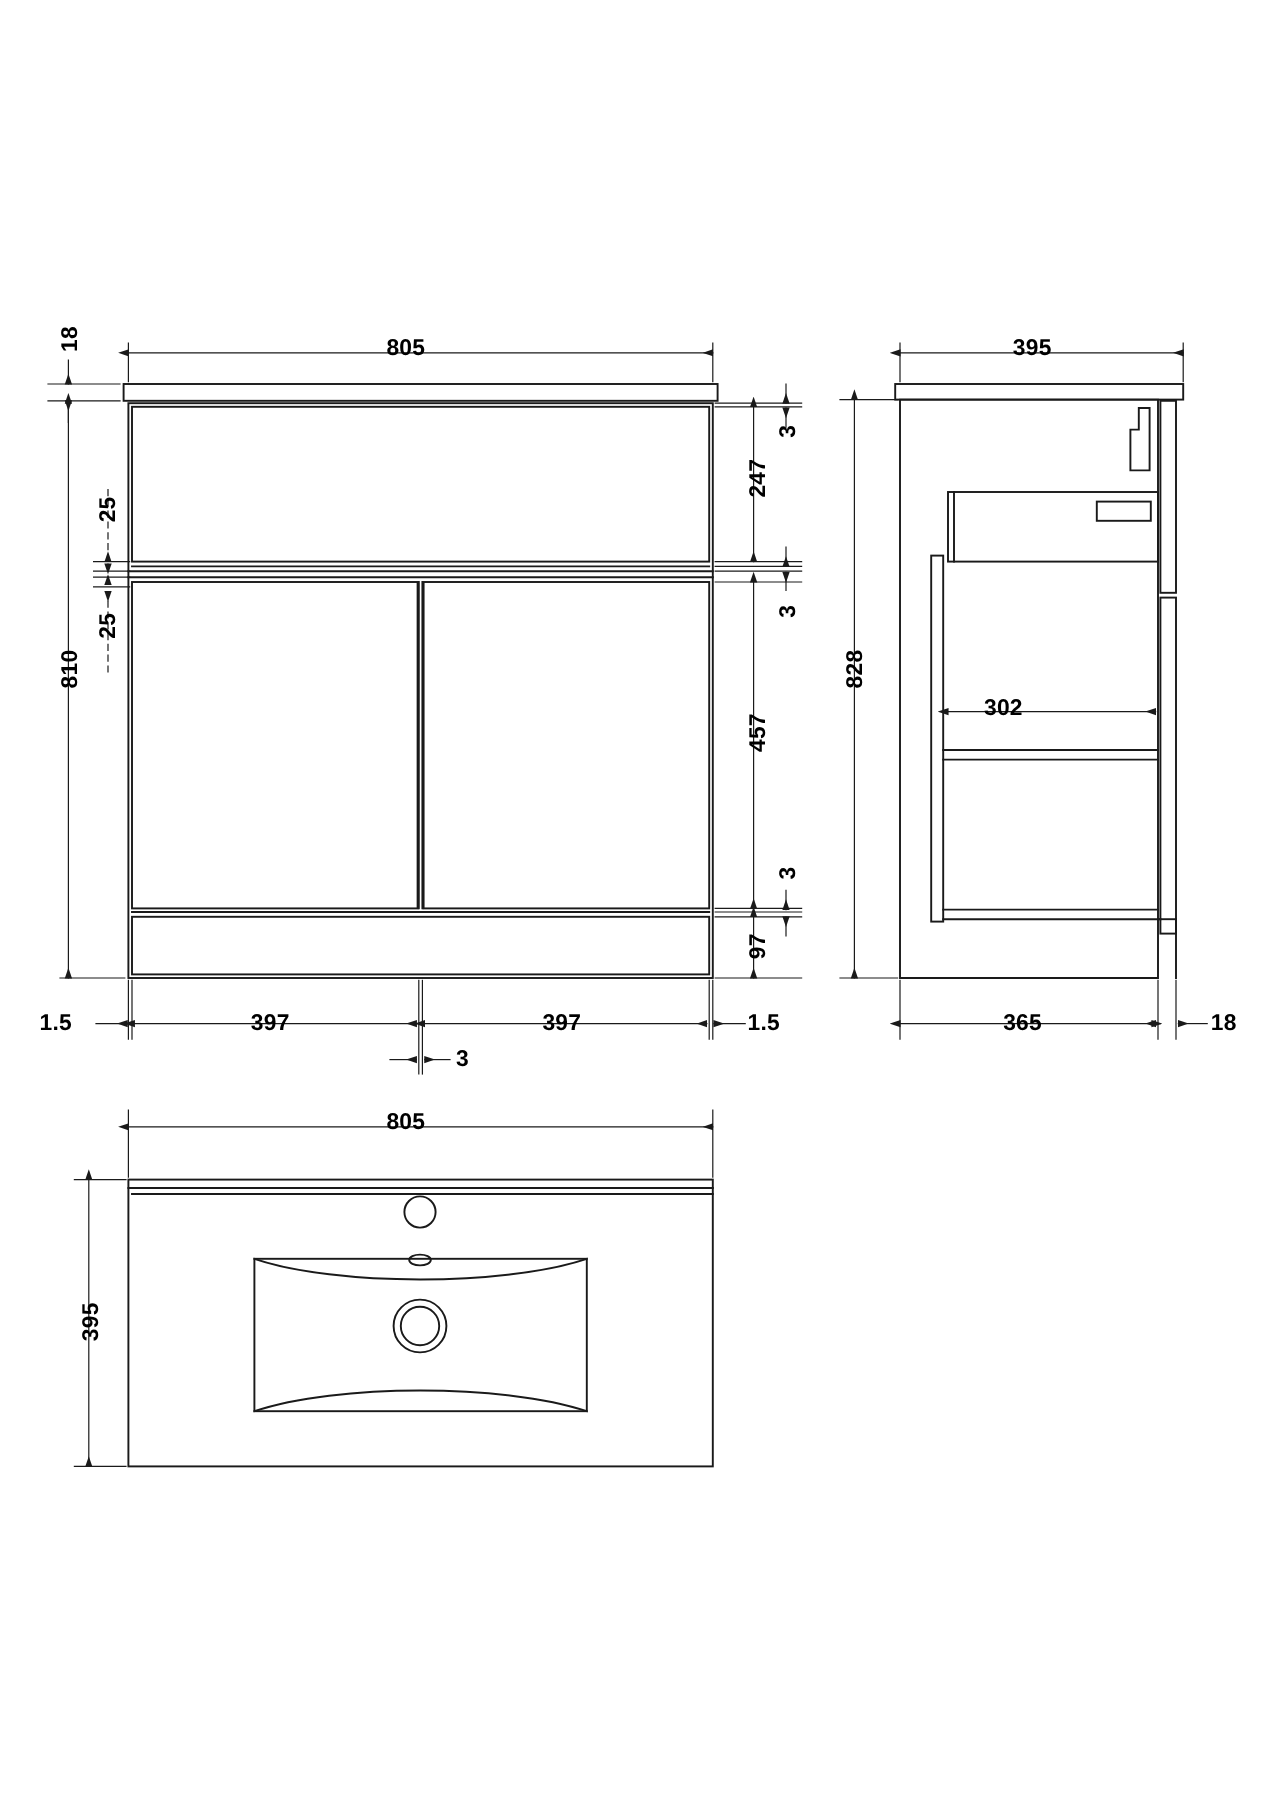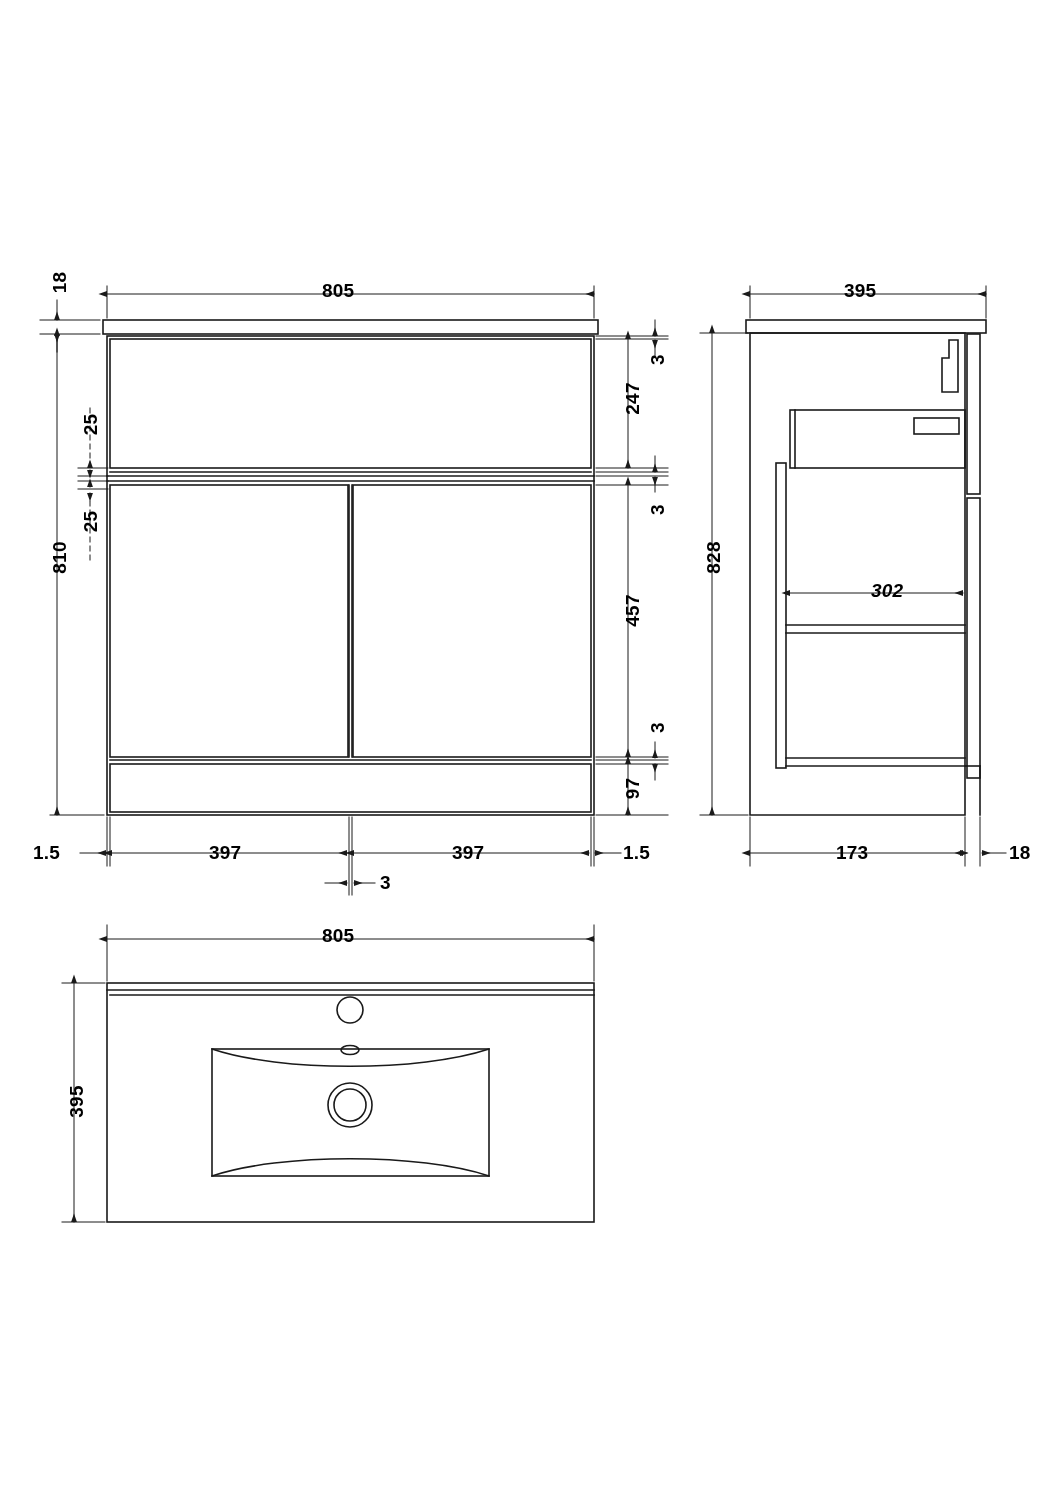--- a/index.html
+++ b/index.html
@@ -270,23 +270,23 @@
   <div class="dim-label" style="left:452px; top:843px;">397</div>
 
   <div class="dim-label" style="left:623px; top:843px;">1.5</div>
 
   <div class="dim-label" style="left:380px; top:873px;">3</div>
 
   <div class="dim-label" style="left:844px; top:281px;">395</div>
 
   <div class="dim-label vert" style="left:688px; top:548px; width:50px; text-align:center;">828</div>
 
-  <div class="dim-label" style="left:871px; top:581px;font-style:italic;">302</div>
-
-  <div class="dim-label" style="left:836px; top:843px;">173</div>
+  <div class="dim-label" style="left:820px; top:581px;">302</div>
+
+  <div class="dim-label" style="left:836px; top:843px;">365</div>
 
   <div class="dim-label" style="left:1009px; top:843px;">18</div>
 
   <div class="dim-label" style="left:322px; top:926px;">805</div>
 
   <div class="dim-label vert" style="left:51px; top:1092px; width:50px; text-align:center;">395</div>
 
 </div>
 
 </body></html>

